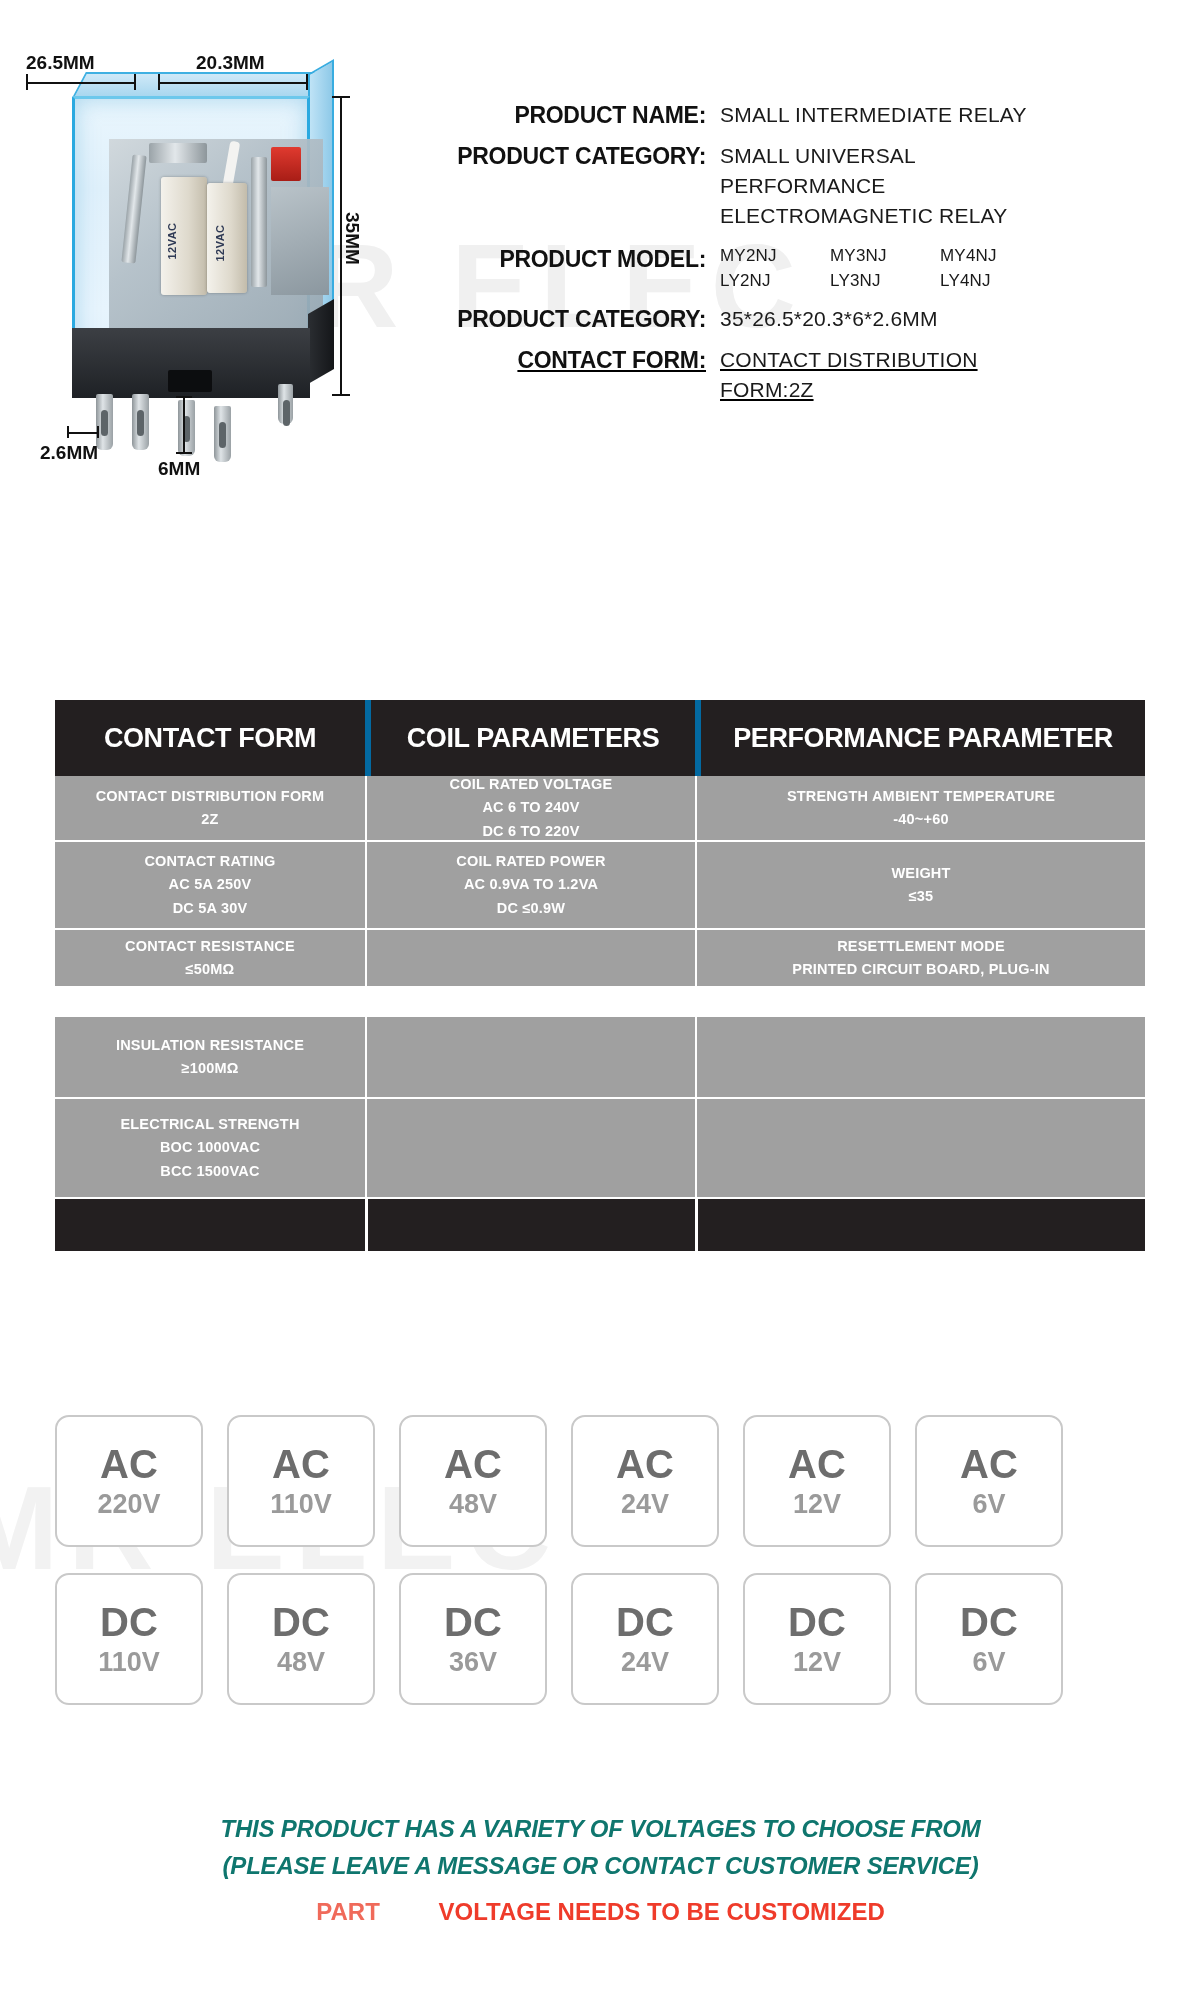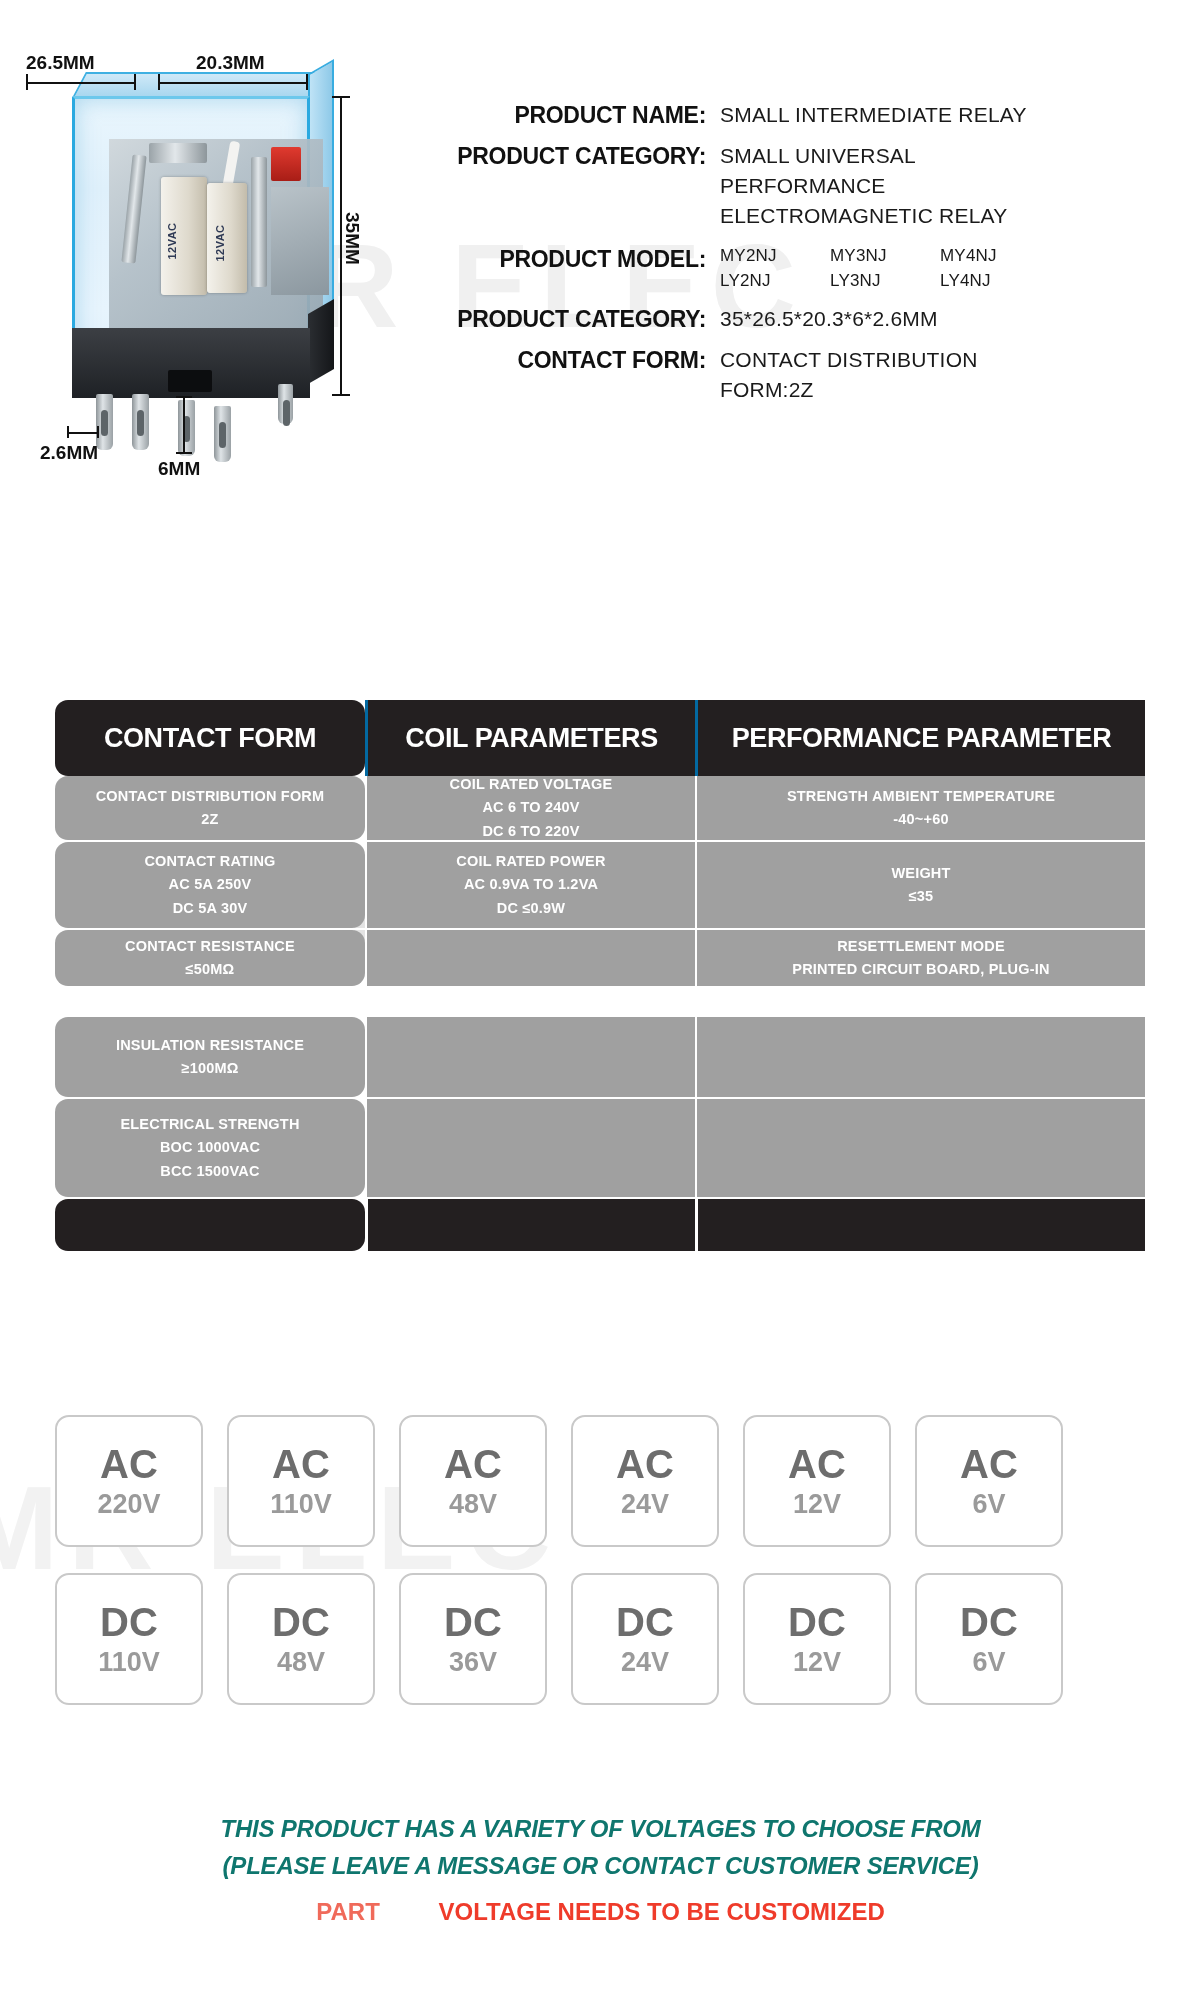--- a/index.html
+++ b/index.html
@@ -140,22 +140,22 @@
   .model-grid span { width: 110px; font-size: 17px; line-height: 1.45; }
 
   
   .tbl { position: absolute; left: 55px; top: 700px; width: 1090px; z-index: 3; }
   .tbl-row { display: flex; }
   .tbl-head > div {
     background: #231f20; color: #fff; font-weight: 700; font-size: 27px;
     height: 76px; display: flex; align-items: center; justify-content: center;
     letter-spacing: -.4px;
   }
-  .tbl-head > div + div { border-left: 3px solid #0369a1; }
-  .c1 { width: 310px; border-radius: 13px; } .c2 { width: 330px; } .c3 { width: 450px; }
+  .tbl-head > div + div { border-left: 6px solid #0369a1; }
+  .c1 { width: 310px; } .c2 { width: 330px; } .c3 { width: 450px; }
   .tbl-body > div {
     background: #a0a0a0; color: #fff; display: flex; flex-direction: column;
     align-items: center; justify-content: center; text-align: center;
     font-weight: 700; font-size: 14.5px; line-height: 1.62; padding: 8px 6px;
     letter-spacing: .2px;
   }
   .tbl-body > div + div { border-left: 2px solid #fff; }
   .tbl-body { border-bottom: 2px solid #fff; }
   .r-h1 > div { height: 64px; }
   .r-h2 > div { height: 86px; }
@@ -278,21 +278,21 @@
         <span>LY3NJ</span>
         <span>LY4NJ</span>
       </div>
     </div>
 
     <div class="spec-row">
       <div class="spec-lab">PRODUCT CATEGORY:</div>
       <div class="spec-val">35*26.5*20.3*6*2.6MM</div>
     </div>
 
-    <div class="spec-row" style="">
+    <div class="spec-row" style="text-decoration:underline;">
       <div class="spec-lab">CONTACT FORM:</div>
       <div class="spec-val">
         <div>CONTACT DISTRIBUTION</div>
         <div>FORM:2Z</div>
       </div>
     </div>
   </div>
 </div>
 
 <div class="tbl">

